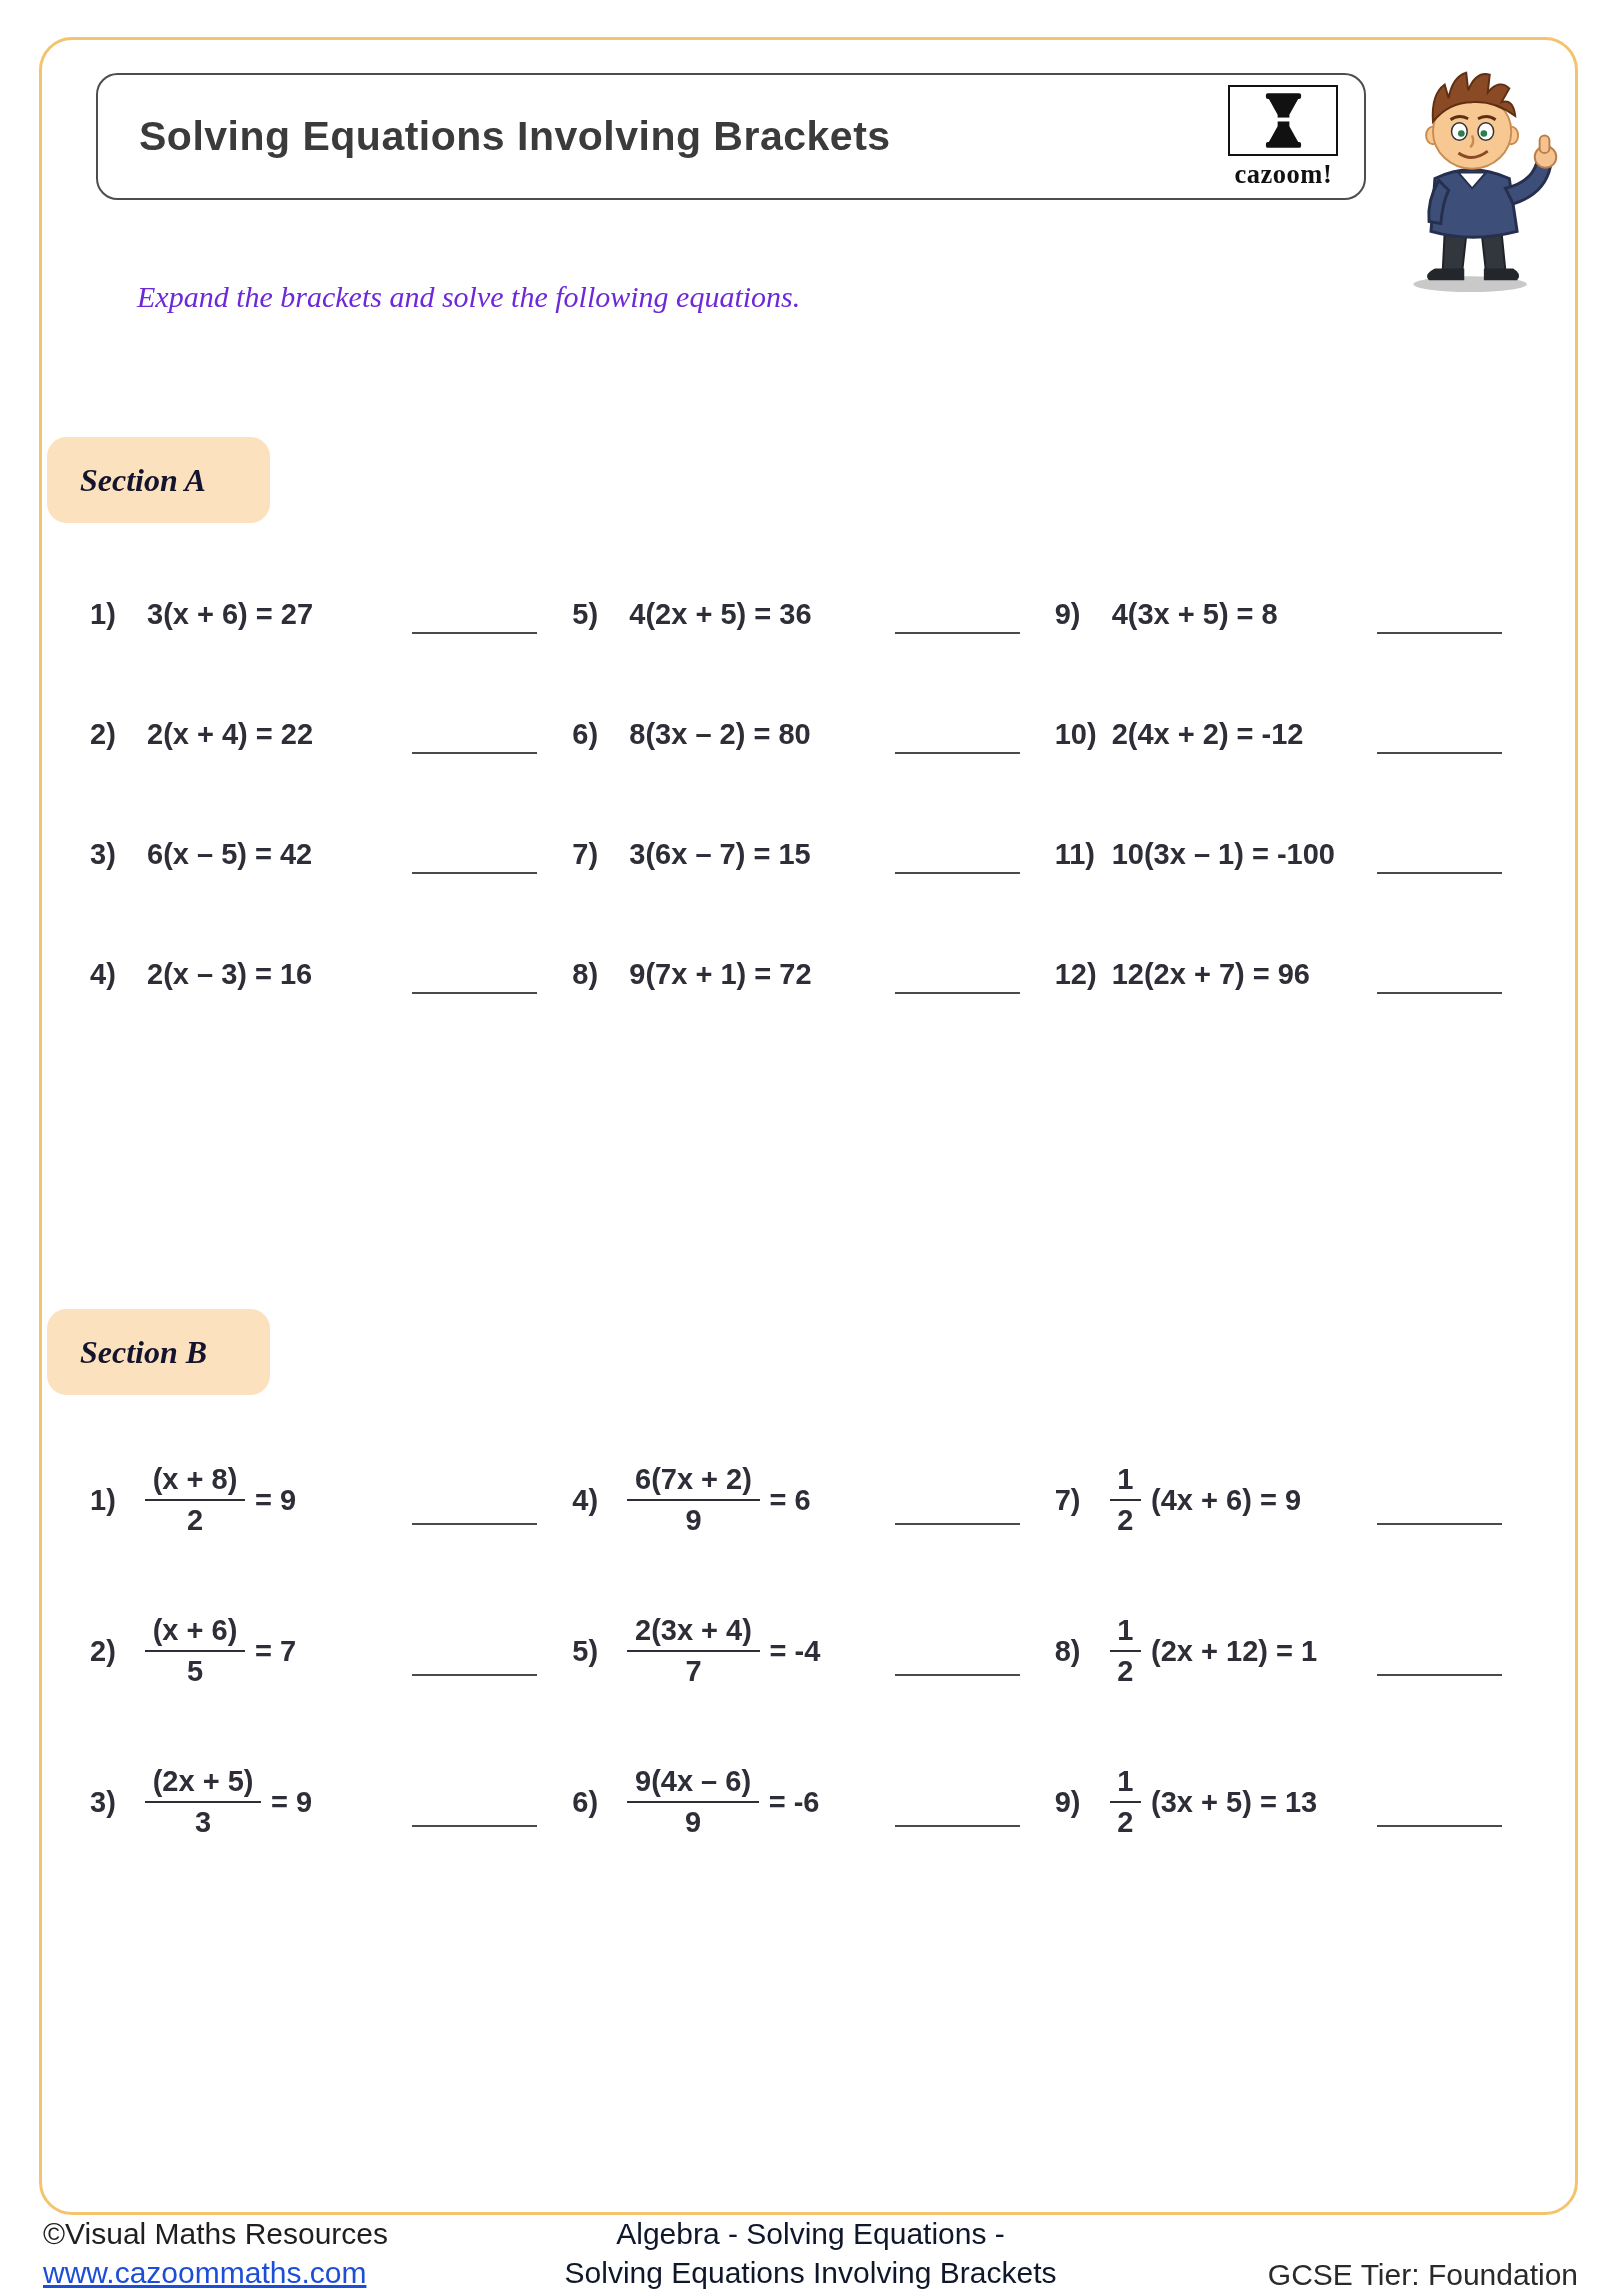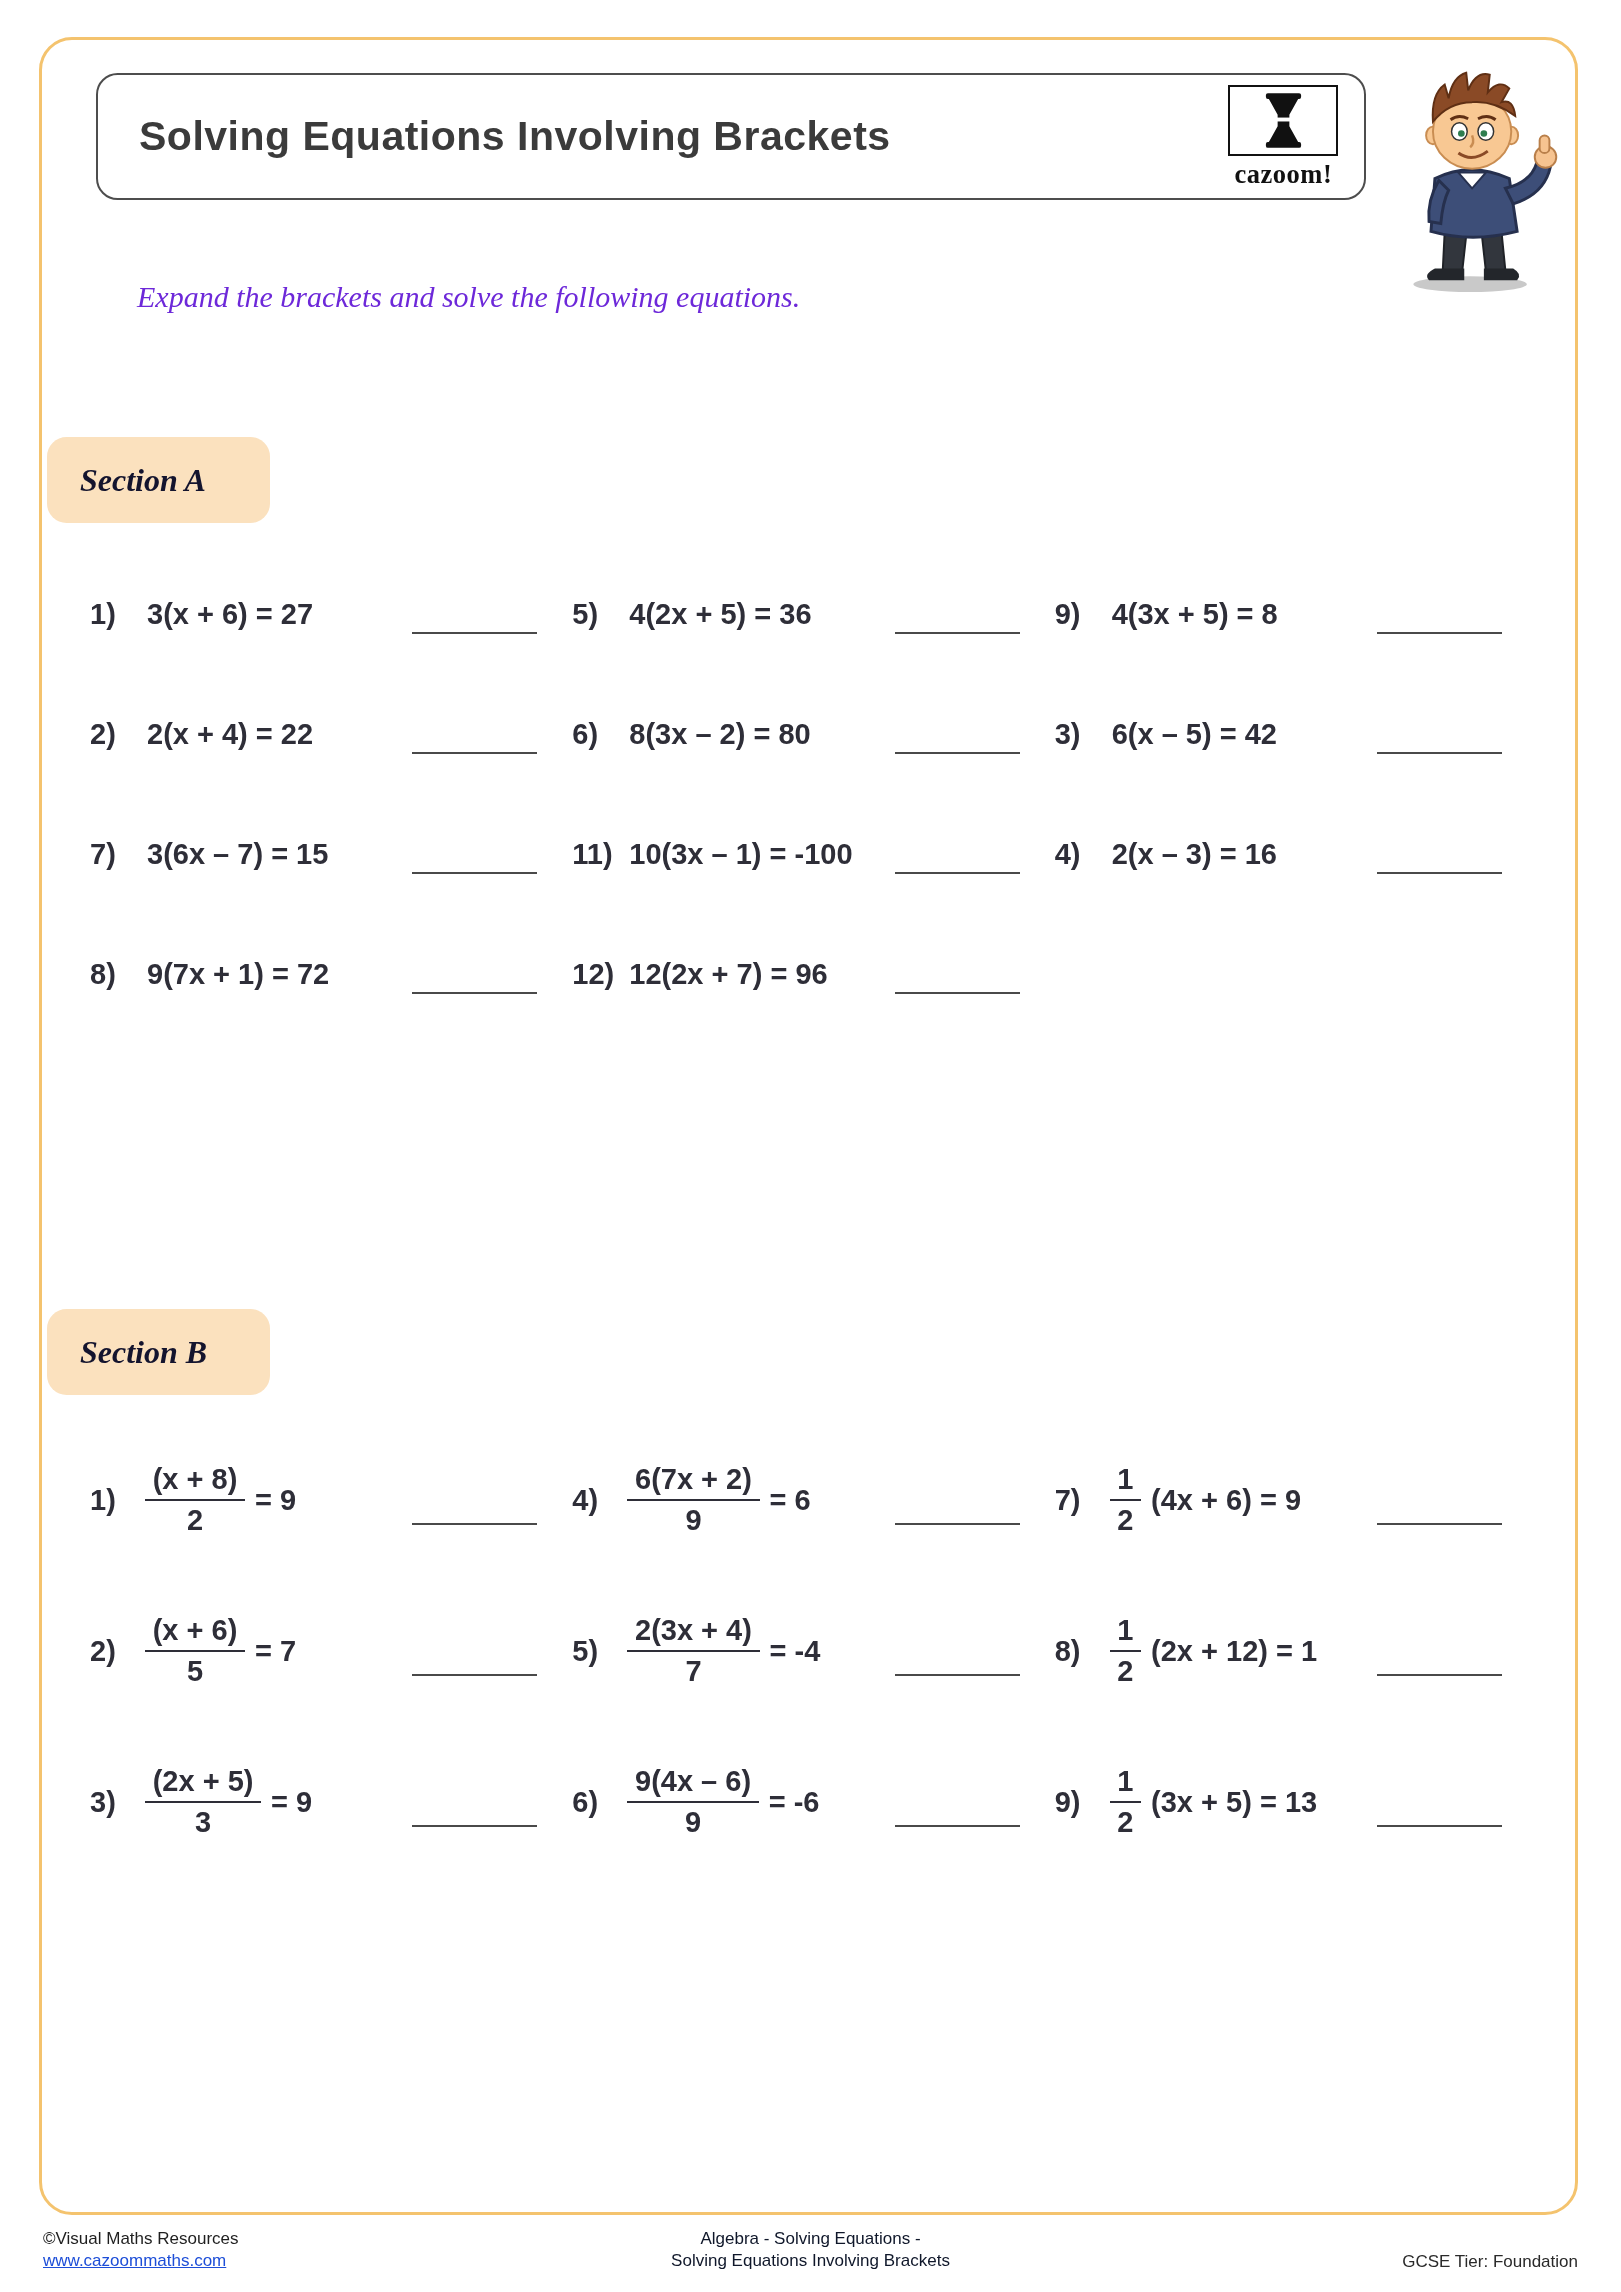--- a/index.html
+++ b/index.html
@@ -69,22 +69,22 @@
   .pb .pnum { min-width:51px; }
   .frac { display:inline-flex; flex-direction:column; align-items:center; line-height:1.15; margin-left:3.9px; }
   .ftop { border-bottom:2.9px solid #2e2e38; padding:0 7.8px 2.9px; white-space:nowrap;text-align:right; }
   .fbot { padding-top:2.9px; }
   .rhs { margin-left:9.8px; white-space:nowrap; }
   .pb .ansline {
     margin-left:auto; width:125px; height:0; display:inline-block;
     border-bottom:2px solid #4a4a4a; position:relative; top:23.5px;
   }
   .footer {
-    position:absolute; left:43px; right:43px; bottom:21px; height:65px;
-    font-size:17px; color:#1f1f1f; z-index:1;
+    position:absolute; left:43px; right:43px; bottom:1px; height:65px;
+    font-size:30px; color:#1f1f1f; z-index:1;
   }
   .f-left { position:absolute; left:0; bottom:0; line-height:1.3; }
   .f-link { text-decoration:underline; color:#1d4ed8; cursor:pointer; }
   .f-center { position:absolute; left:50%; transform:translateX(-50%); bottom:0; text-align:center; line-height:1.3; color:#0f172a; }
   .f-right { position:absolute; right:0; bottom:0; color:#2a2a2a;margin-left:40px; }
 </style>
 </head>
 <body>
 
 <div class="page-border"></div>
@@ -158,20 +158,25 @@
     <span class="pnum">2)</span>
     <span class="peq">2(x + 4) = 22</span>
     <span class="ansline"></span>
   </div>
   <div class="prob">
     <span class="pnum">6)</span>
     <span class="peq">8(3x – 2) = 80</span>
     <span class="ansline"></span>
   </div>
   <div class="prob">
+    <span class="pnum">10)</span>
+    <span class="peq">2(4x + 2) = -12</span>
+    <span class="ansline"></span>
+  </div>
+  <div class="prob">
     <span class="pnum">3)</span>
     <span class="peq">6(x – 5) = 42</span>
     <span class="ansline"></span>
   </div>
   <div class="prob">
     <span class="pnum">7)</span>
     <span class="peq">3(6x – 7) = 15</span>
     <span class="ansline"></span>
   </div>
   <div class="prob">

